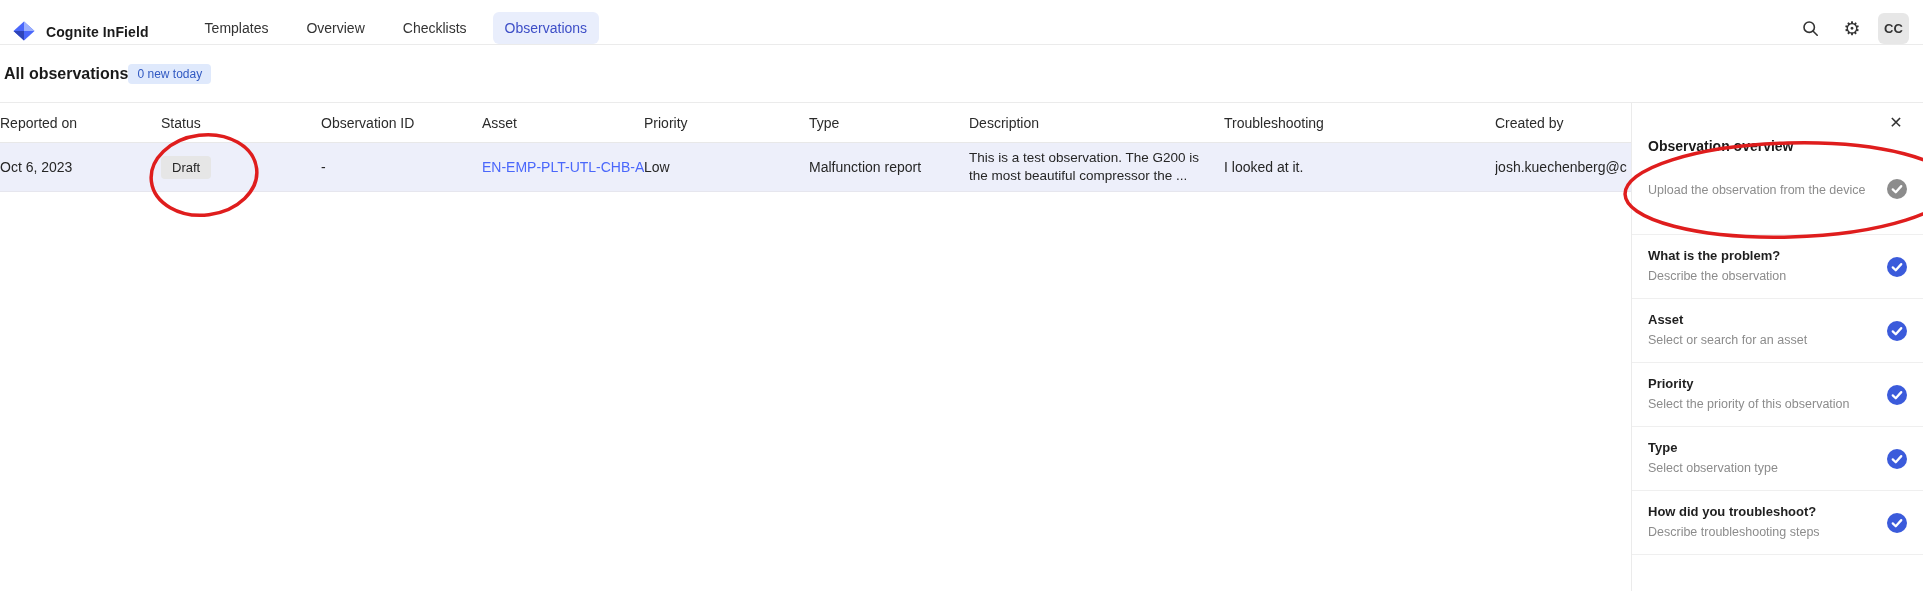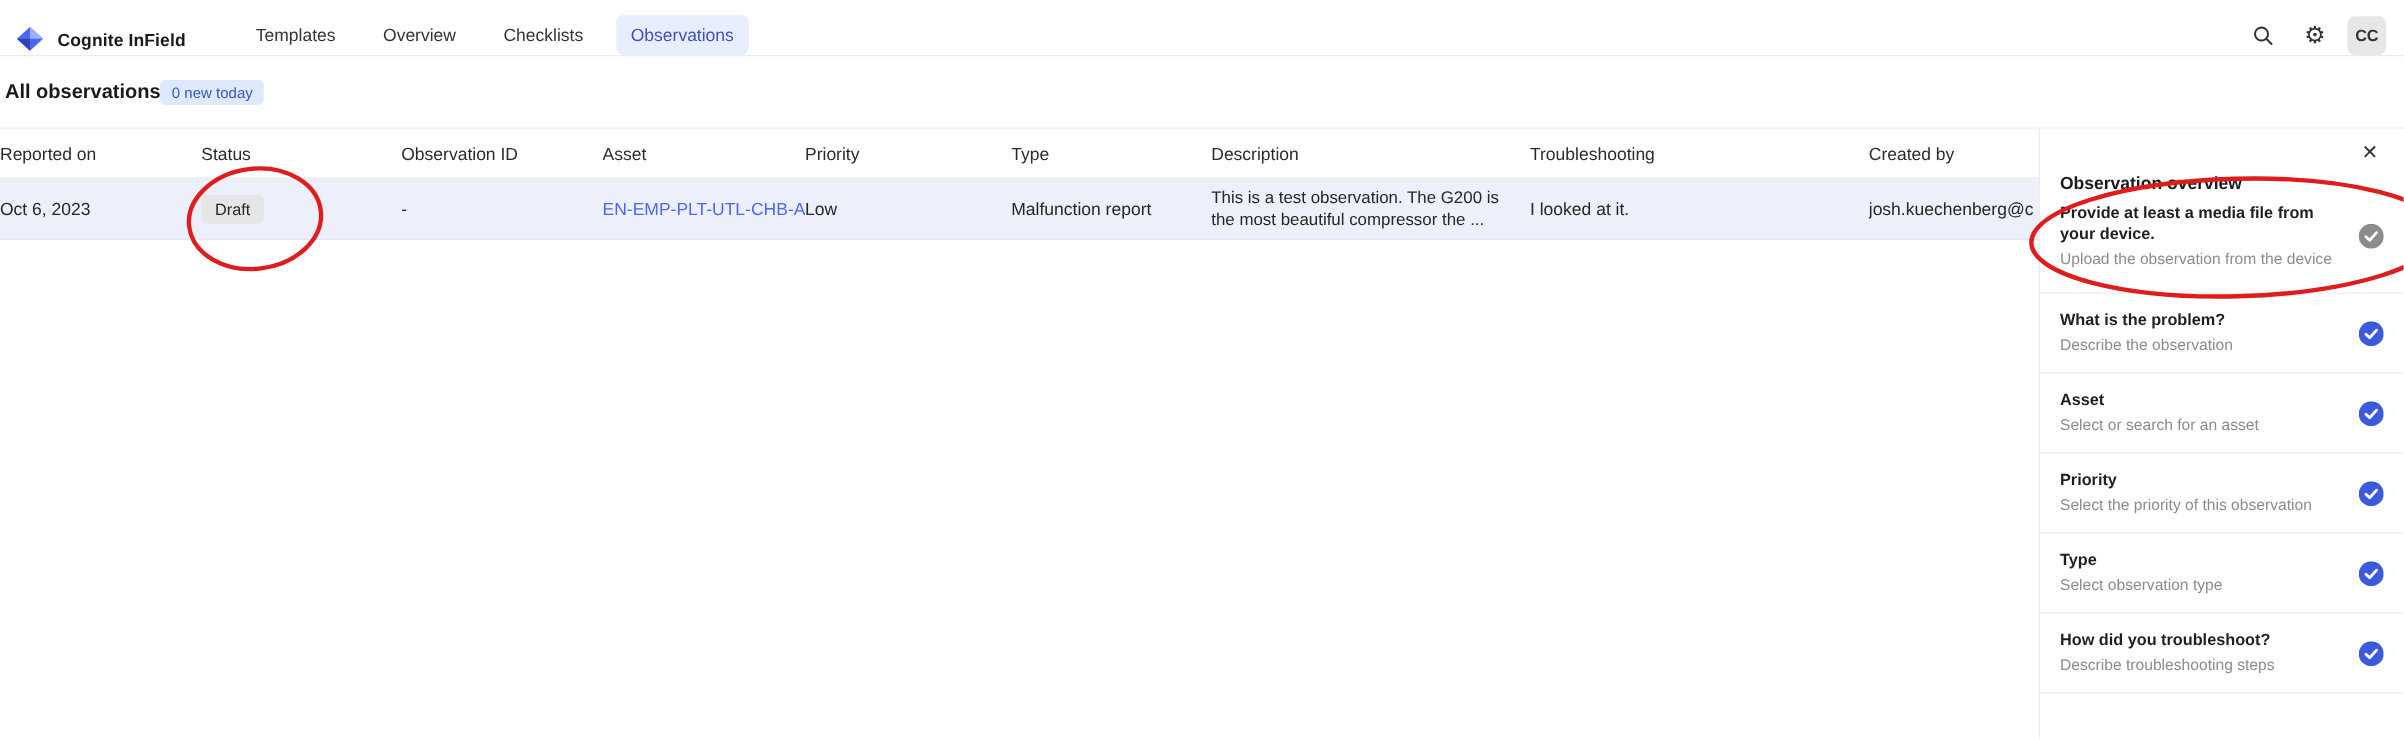--- a/index.html
+++ b/index.html
@@ -174,21 +174,20 @@
     <aside class="panel">
       <div class="panel-header">
         <span class="panel-title">Observation overview</span>
         <button class="close-btn">
           <span>✕</span>
         </button>
       </div>
 
       <div class="panel-item tall">
         <div class="pi-text">
-          <div class="pi-title">Provide at least a media file from your device.</div>
           <div class="pi-sub">Upload the observation from the device</div>
         </div>
         <svg class="check gray" viewBox="0 0 16 16">
           <circle cx="8" cy="8" r="8"></circle>
           <path d="M4.6 8.3 L7 10.6 L11.4 5.7" stroke="#fff" stroke-width="1.8" fill="none" stroke-linecap="round" stroke-linejoin="round"></path>
         </svg>
       </div>
 
       <div class="panel-item">
         <div class="pi-text">

